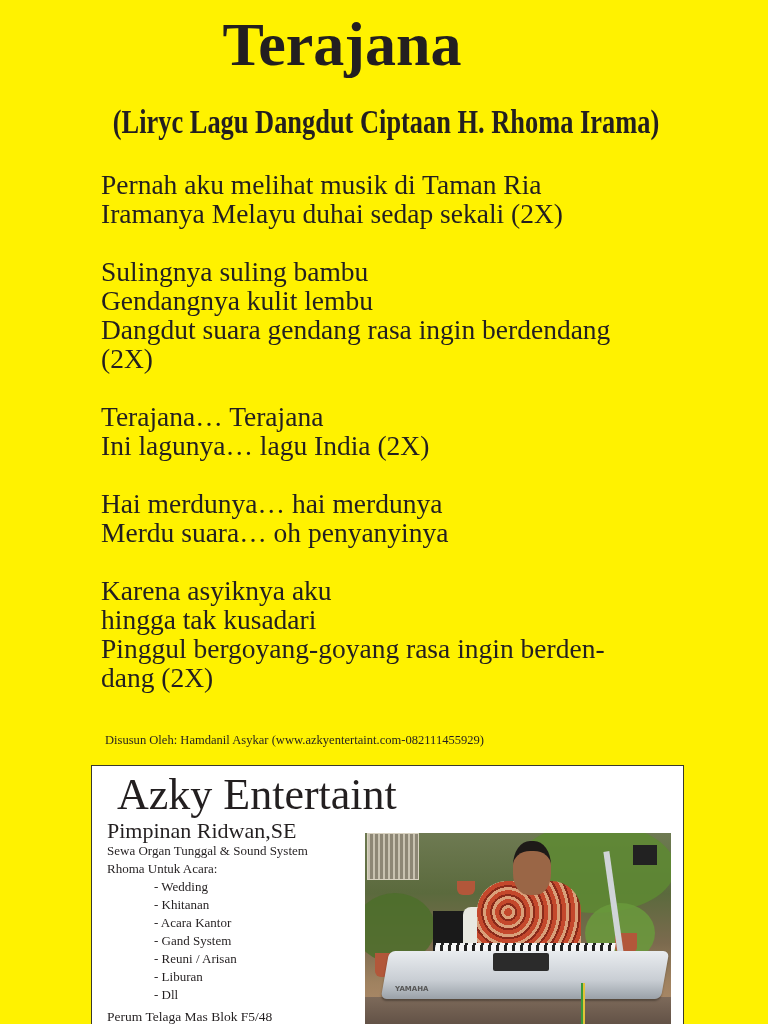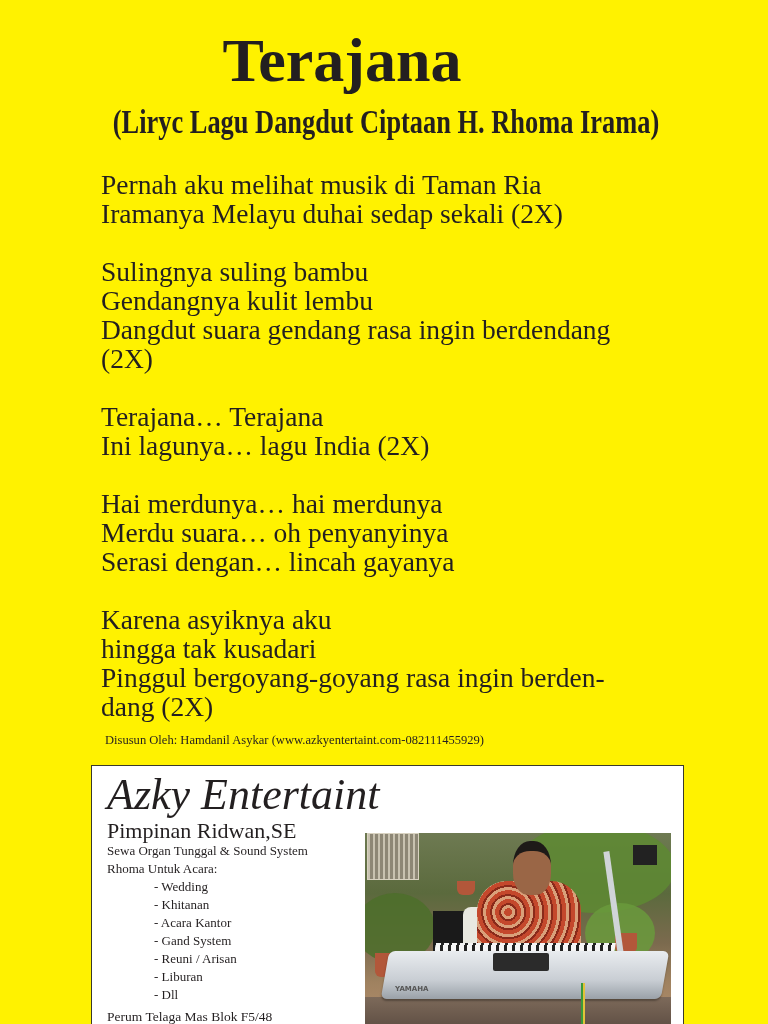--- a/index.html
+++ b/index.html
@@ -10,21 +10,21 @@
       width: 768px;
       height: 1024px;
       background: #fff200;
       overflow: hidden;
       position: relative;
       font-family: "Liberation Serif", "DejaVu Serif", serif;
       color: #231f20;
     }
     .title {
       position: absolute;
-      top: 24px;
+      top: 8px;
       left: 0;
       width: 684px;
       text-align: center;
       font-size: 62px;
       font-weight: bold;
       line-height: 72px;
       letter-spacing: 0px;
     }
     .subtitle {
       position: absolute;
@@ -70,25 +70,24 @@
       left: 91px;
       width: 593px;
       height: 280px;
       background: #ffffff;
       border: 1px solid #3a3a2a;
       box-sizing: border-box;
     }
     .card-title {
       position: absolute;
       top: 4px;
-      left: 15px;
+      left: 25px;
       font-size: 44px;
       line-height: 50px;
       white-space: nowrap;
-      font-style: italic;
     }
     .card-owner {
       position: absolute;
       top: 52px;
       left: 15px;
       font-size: 22px;
       line-height: 26px;
       white-space: nowrap;
     }
     .card-desc {
@@ -276,21 +275,20 @@
       <span class="line">Dangdut suara gendang rasa ingin berdendang</span>
       <span class="line">(2X)</span>
     </div>
     <div class="stanza">
       <span class="line">Terajana… Terajana</span>
       <span class="line">Ini lagunya… lagu India (2X)</span>
     </div>
     <div class="stanza">
       <span class="line">Hai merdunya… hai merdunya</span>
       <span class="line">Merdu suara… oh penyanyinya</span>
-      <span class="line">Serasi dengan… lincah gayanya</span>
     </div>
     <div class="stanza">
       <span class="line">Karena asyiknya aku</span>
       <span class="line">hingga tak kusadari</span>
       <span class="line">Pinggul bergoyang-goyang rasa ingin berden-</span>
       <span class="line">dang (2X)</span>
     </div>
   </div>
 
   <div class="credit">Disusun Oleh: Hamdanil Asykar  (www.azkyentertaint.com-082111455929)</div>

